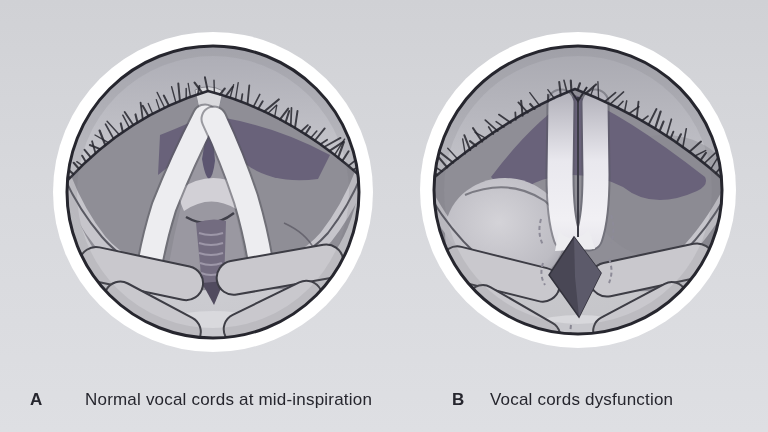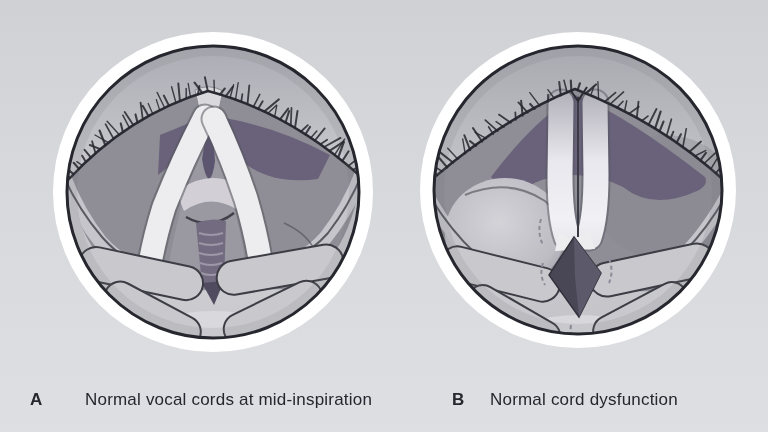--- a/index.html
+++ b/index.html
@@ -307,15 +307,15 @@
       </g>
 
       <circle cx="165" cy="165" r="144" fill="none" style="stroke:var(--ink)" stroke-width="3"></circle>
     </svg>
   </figure>
 
   <div class="caption-row">
     <span id="labA" class="cap-label">A</span>
     <span id="capA" class="cap-text">Normal vocal cords at mid-inspiration</span>
     <span id="labB" class="cap-label">B</span>
-    <span id="capB" class="cap-text">Normal cord dysfunction</span>
+    <span id="capB" class="cap-text">Vocal cords dysfunction</span>
   </div>
 </div>
 
 </body></html>

